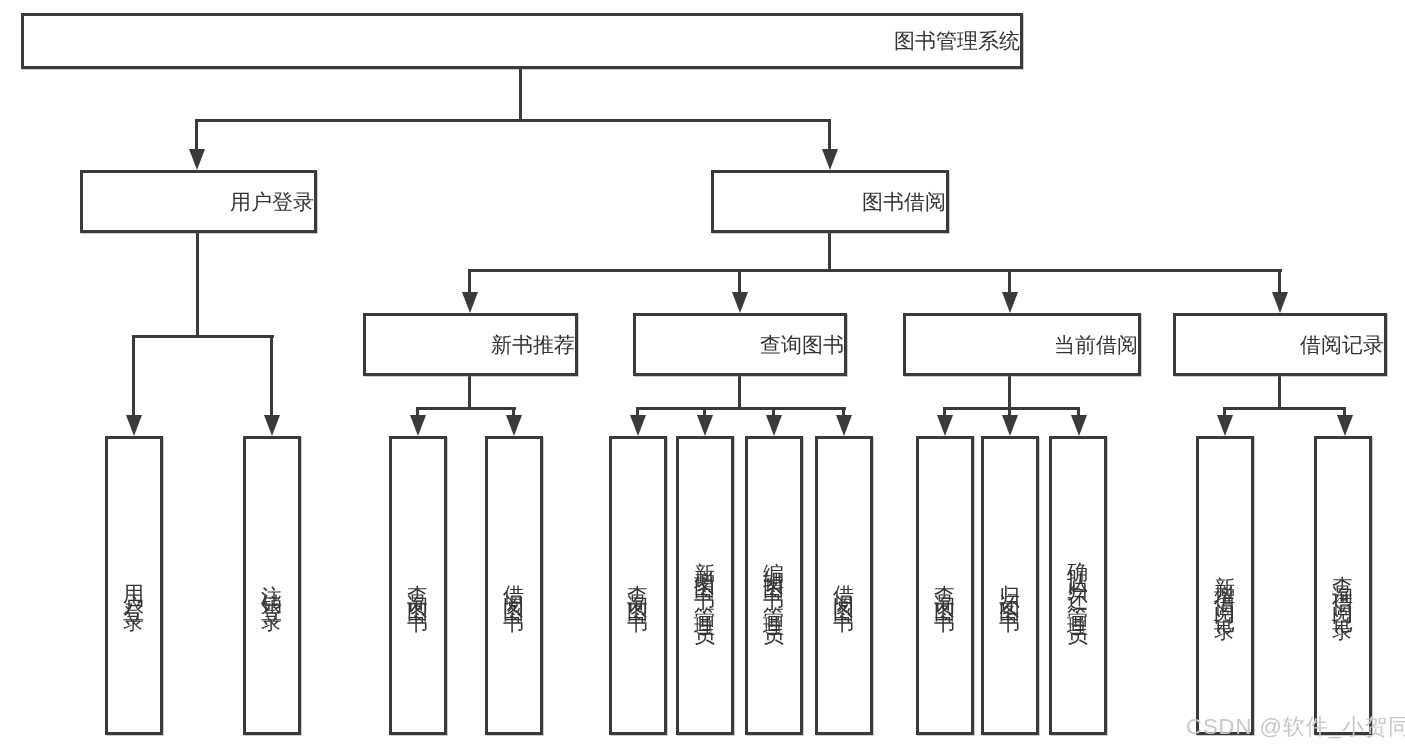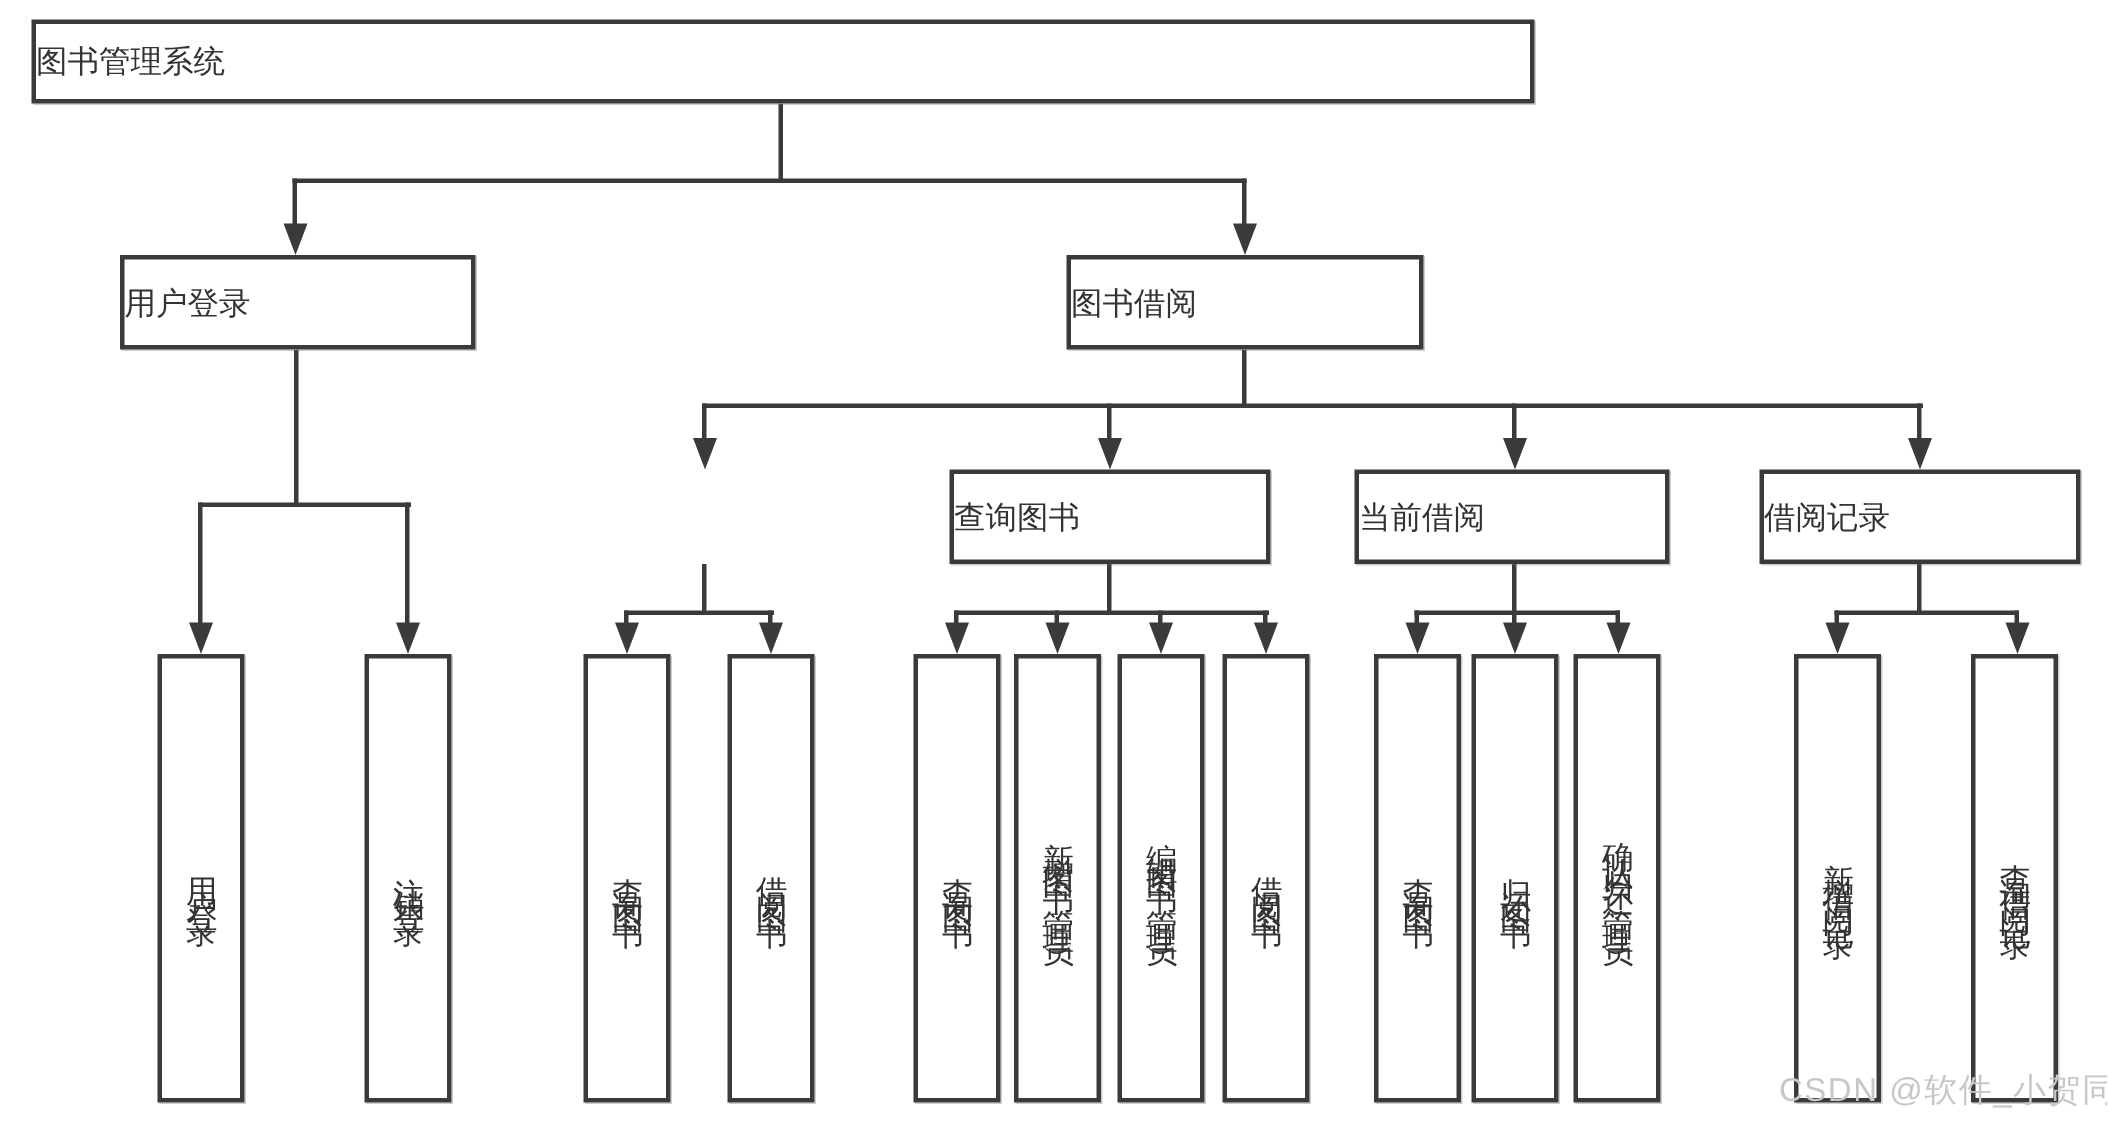--- a/index.html
+++ b/index.html
@@ -17,21 +17,21 @@
     color: #333333;
   }
   
   .node {
     position: absolute;
     box-sizing: border-box;
     background: #ffffff;
     border: 3px solid #3a3a3a;
     display: flex;
     align-items: center;
-    justify-content: flex-start;
+    justify-content: flex-end;
     font-size: 21px;
     color: #333333;
     box-shadow: 1px 1px 0 rgba(110,110,110,0.35);
     z-index: 2;
   }
   .leaf {
     position: absolute;
     box-sizing: border-box;
     top: 436px;
     width: 58px;
@@ -90,24 +90,27 @@
     <span>图书管理系统</span>
   </div>
 
   <div class="node" style="left:80px; top:170px; width:237px; height:63px;">
     <span>用户登录</span>
   </div>
   <div class="node" style="left:711px; top:170px; width:238px; height:63px;">
     <span>图书借阅</span>
   </div>
 
+  <div class="node" style="left:363px; top:313px; width:215px; height:63px;">
+    <span>新书推荐</span>
+  </div>
   <div class="node" style="left:633px; top:313px; width:214px; height:63px;">
     <span>查询图书</span>
   </div>
-  <div class="node" style="left:903px; top:313px; width:210px; height:63px;">
+  <div class="node" style="left:903px; top:313px; width:238px; height:63px;">
     <span>当前借阅</span>
   </div>
   <div class="node" style="left:1173px; top:313px; width:214px; height:63px;">
     <span>借阅记录</span>
   </div>
 
   <div class="leaf" style="left:105px;">
     <span class="vtext">用户登录</span>
   </div>
   <div class="leaf" style="left:243px;">

